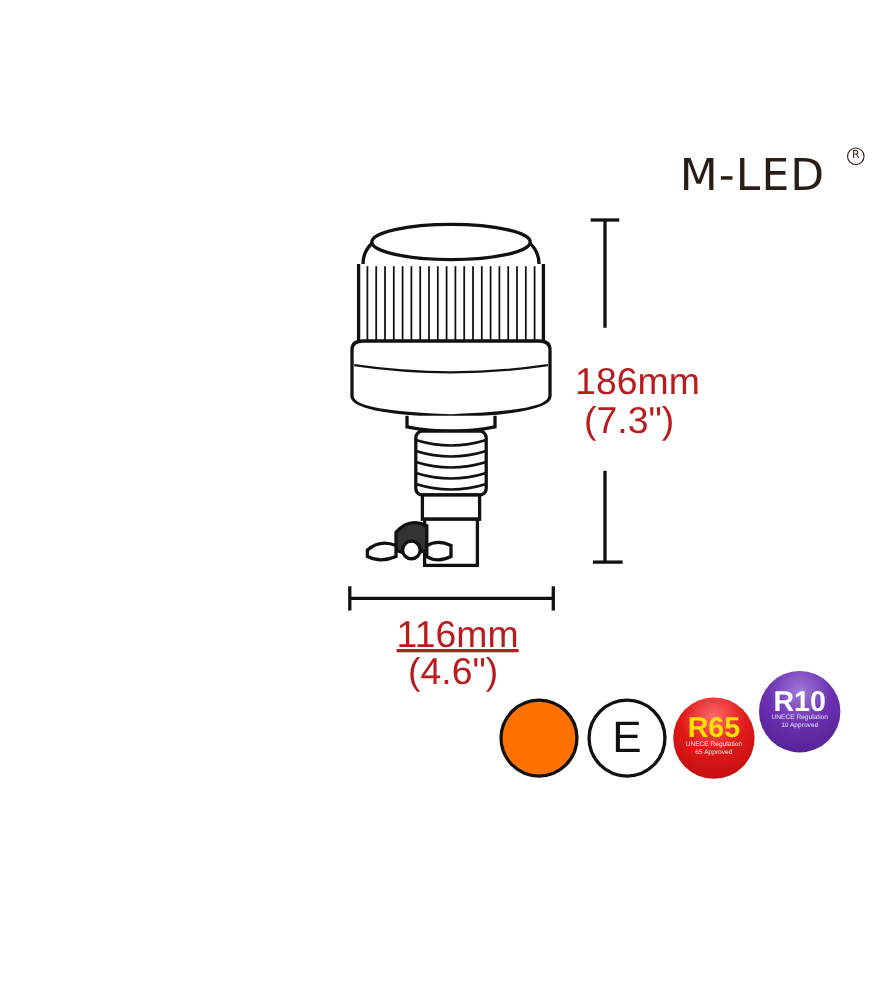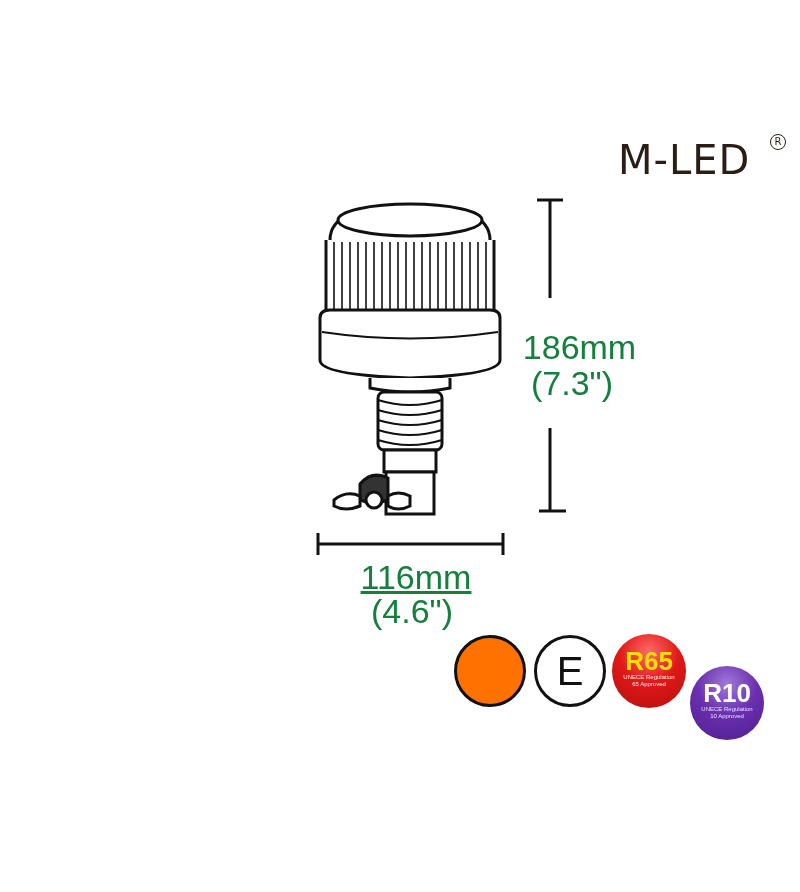--- a/index.html
+++ b/index.html
@@ -1,26 +1,26 @@
 <!DOCTYPE html>
 <html><head>
 <meta charset="utf-8">
 <style>
   html, body { margin: 0; padding: 0; background: #ffffff; }
   body { width: 800px; height: 892px; position: relative; overflow: hidden; font-family: "Liberation Sans", sans-serif; }
   .logo { position: absolute; left: 618px; top: 140px; font-family: "DejaVu Sans", sans-serif; font-size: 40px; color: #2a1d16; letter-spacing: 1px; line-height: 1; }
   .reg { position: absolute; left: 770px; top: 134px; width: 14px; height: 14px; border: 1.5px solid #2a1d16; border-radius: 50%; font-size: 10px; line-height: 14px; text-align: center; color: #2a1d16; font-family: "DejaVu Sans", sans-serif; }
   svg.drawing { position: absolute; left: 0; top: 0; }
-  .dim-text { position: absolute; font-family: "Liberation Sans", sans-serif; color: #15803d; font-size: 34px; line-height: 34px; text-align: center; }
+  .dim-text { position: absolute; font-family: "Liberation Sans", sans-serif; color: #b91c1c; font-size: 34px; line-height: 34px; text-align: center; }
   .badge { position: absolute; border-radius: 50%; box-sizing: border-box; }
   .badge-orange { left: 454px; top: 635px; width: 72px; height: 72px; background: #ff7200; border: 3px solid #111; }
   .badge-e { left: 534px; top: 635px; width: 72px; height: 72px; background: #fff; border: 3px solid #111; display: flex; align-items: center; justify-content: center; font-size: 40px; color: #111; font-family: "Liberation Sans", sans-serif; }
   .badge-r { width: 74px; height: 74px; display: flex; flex-direction: column; align-items: center; justify-content: center; overflow: hidden; }
   .badge-r65 { left: 612px; top: 634px; background: radial-gradient(circle at 50% 25%, #ff6a6a 0%, #e01818 45%, #b80d0d 100%); }
-  .badge-r10 { left: 690px; top: 666px; background: radial-gradient(circle at 50% 25%, #a07ad8 0%, #6a2fb0 45%, #4e1f8c 100%); }
+  .badge-r10 { left: 690px; top: 610px; background: radial-gradient(circle at 50% 25%, #a07ad8 0%, #6a2fb0 45%, #4e1f8c 100%); }
   .badge-r .big { font-family: "Liberation Sans", sans-serif; font-weight: bold; font-size: 26px; line-height: 26px; margin-top: -6px; }
   .badge-r65 .big { color: #ffe000; }
   .badge-r10 .big { color: #ffffff; }
   .badge-r .small { font-size: 6px; line-height: 7px; color: #ffe9e9; text-align: center; font-family: "Liberation Sans", sans-serif; }
   .badge-r10 .small { color: #e9e0ff; }
 </style>
 </head>
 <body>
 
 <div class="logo">M-LED</div>

